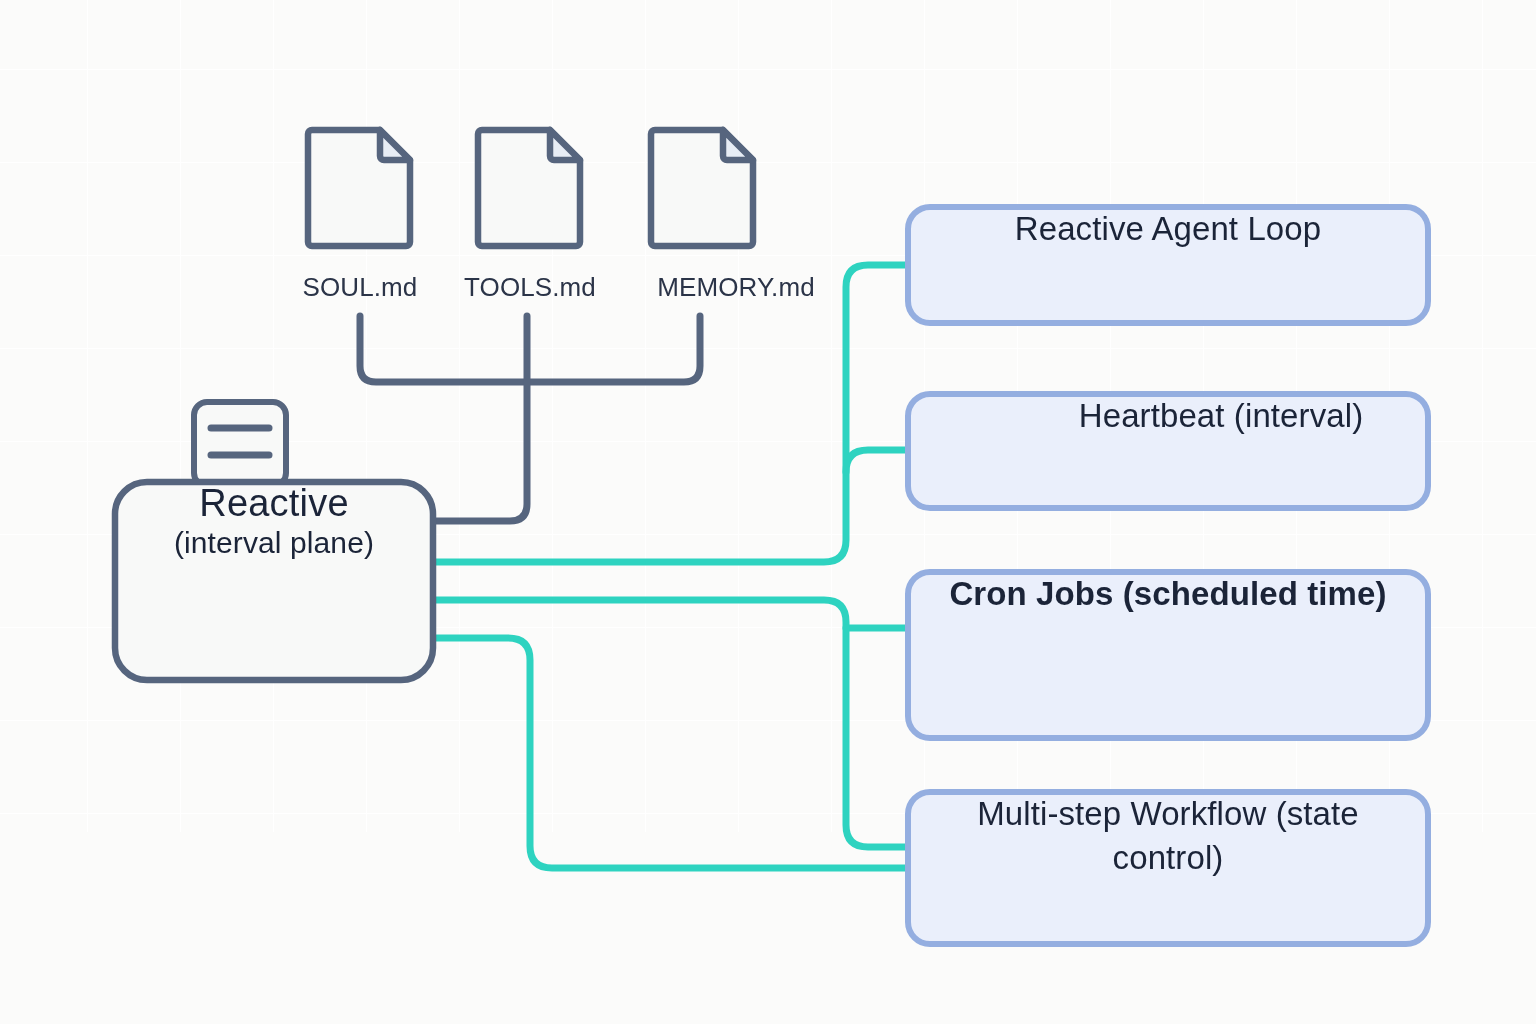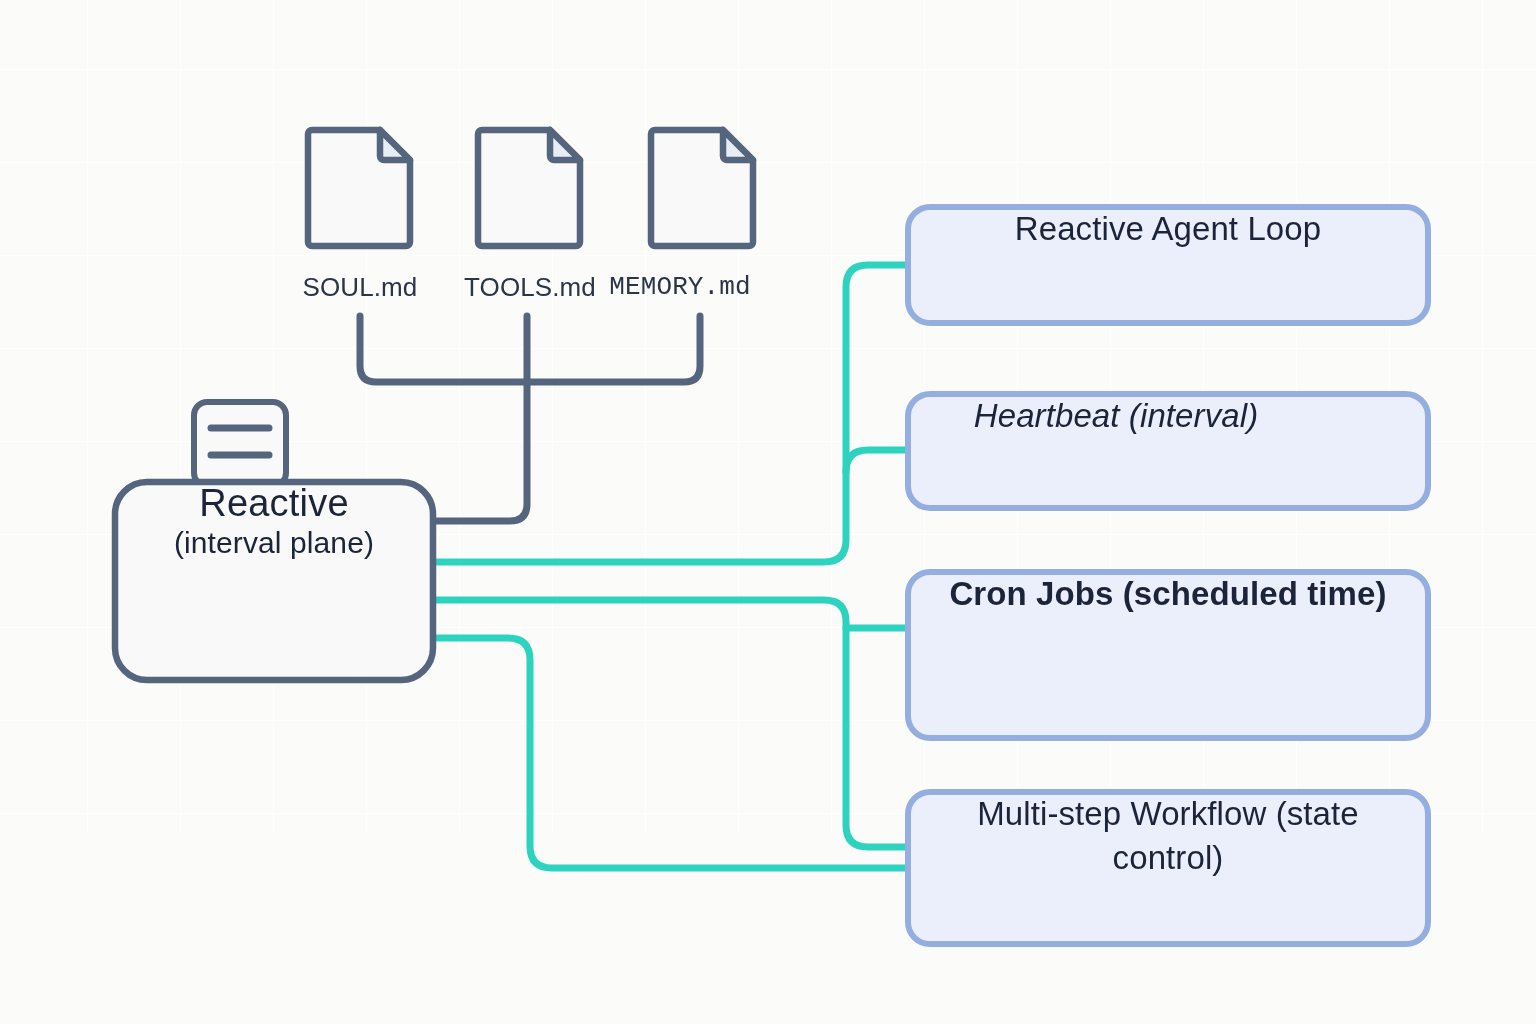--- a/index.html
+++ b/index.html
@@ -82,31 +82,31 @@
     <rect x="115" y="482" width="318" height="198" rx="32" ry="32" fill="#f8f9f8" stroke="#56657e" stroke-width="6.5"></rect>
 
     <rect x="908" y="207" width="520" height="116" rx="22" ry="22" fill="#eaeffb" stroke="#94aee0" stroke-width="6"></rect>
     <rect x="908" y="394" width="520" height="114" rx="22" ry="22" fill="#eaeffb" stroke="#94aee0" stroke-width="6"></rect>
     <rect x="908" y="572" width="520" height="166" rx="22" ry="22" fill="#eaeffb" stroke="#94aee0" stroke-width="6"></rect>
     <rect x="908" y="792" width="520" height="152" rx="22" ry="22" fill="#eaeffb" stroke="#94aee0" stroke-width="6"></rect>
   </svg>
 
   <div class="file-label" style="left:260px;top:272px;width:200px;">SOUL.md</div>
   <div class="file-label" style="left:430px;top:272px;width:200px;">TOOLS.md</div>
-  <div class="file-label" style="left:580px;top:272px;width:200px;font-family:Liberation Mono, monospace;">MEMORY.md</div>
+  <div class="file-label" style="left:636px;top:272px;width:200px;">MEMORY.md</div>
 
   <div class="node-text" style="left:115px;top:482px;width:318px;height:198px;">
     <div class="gw-title">Reactive</div>
     <div class="gw-sub">(interval plane)</div>
   </div>
 
   <div class="node-text" style="left:908px;top:207px;width:520px;height:116px;">
     <div class="task-label">Reactive Agent Loop</div>
   </div>
-  <div class="node-text" style="left:856px;top:394px;width:520px;height:114px;font-style:italic;">
+  <div class="node-text" style="left:961px;top:394px;width:520px;height:114px;">
     <div class="task-label">Heartbeat (interval)</div>
   </div>
   <div class="node-text" style="left:908px;top:572px;width:520px;height:166px;font-weight:bold;">
     <div class="task-label">Cron Jobs (scheduled time)</div>
   </div>
   <div class="node-text" style="left:908px;top:792px;width:520px;height:152px;">
     <div class="task-label">Multi-step Workflow (state control)</div>
   </div>
 
 </div>

